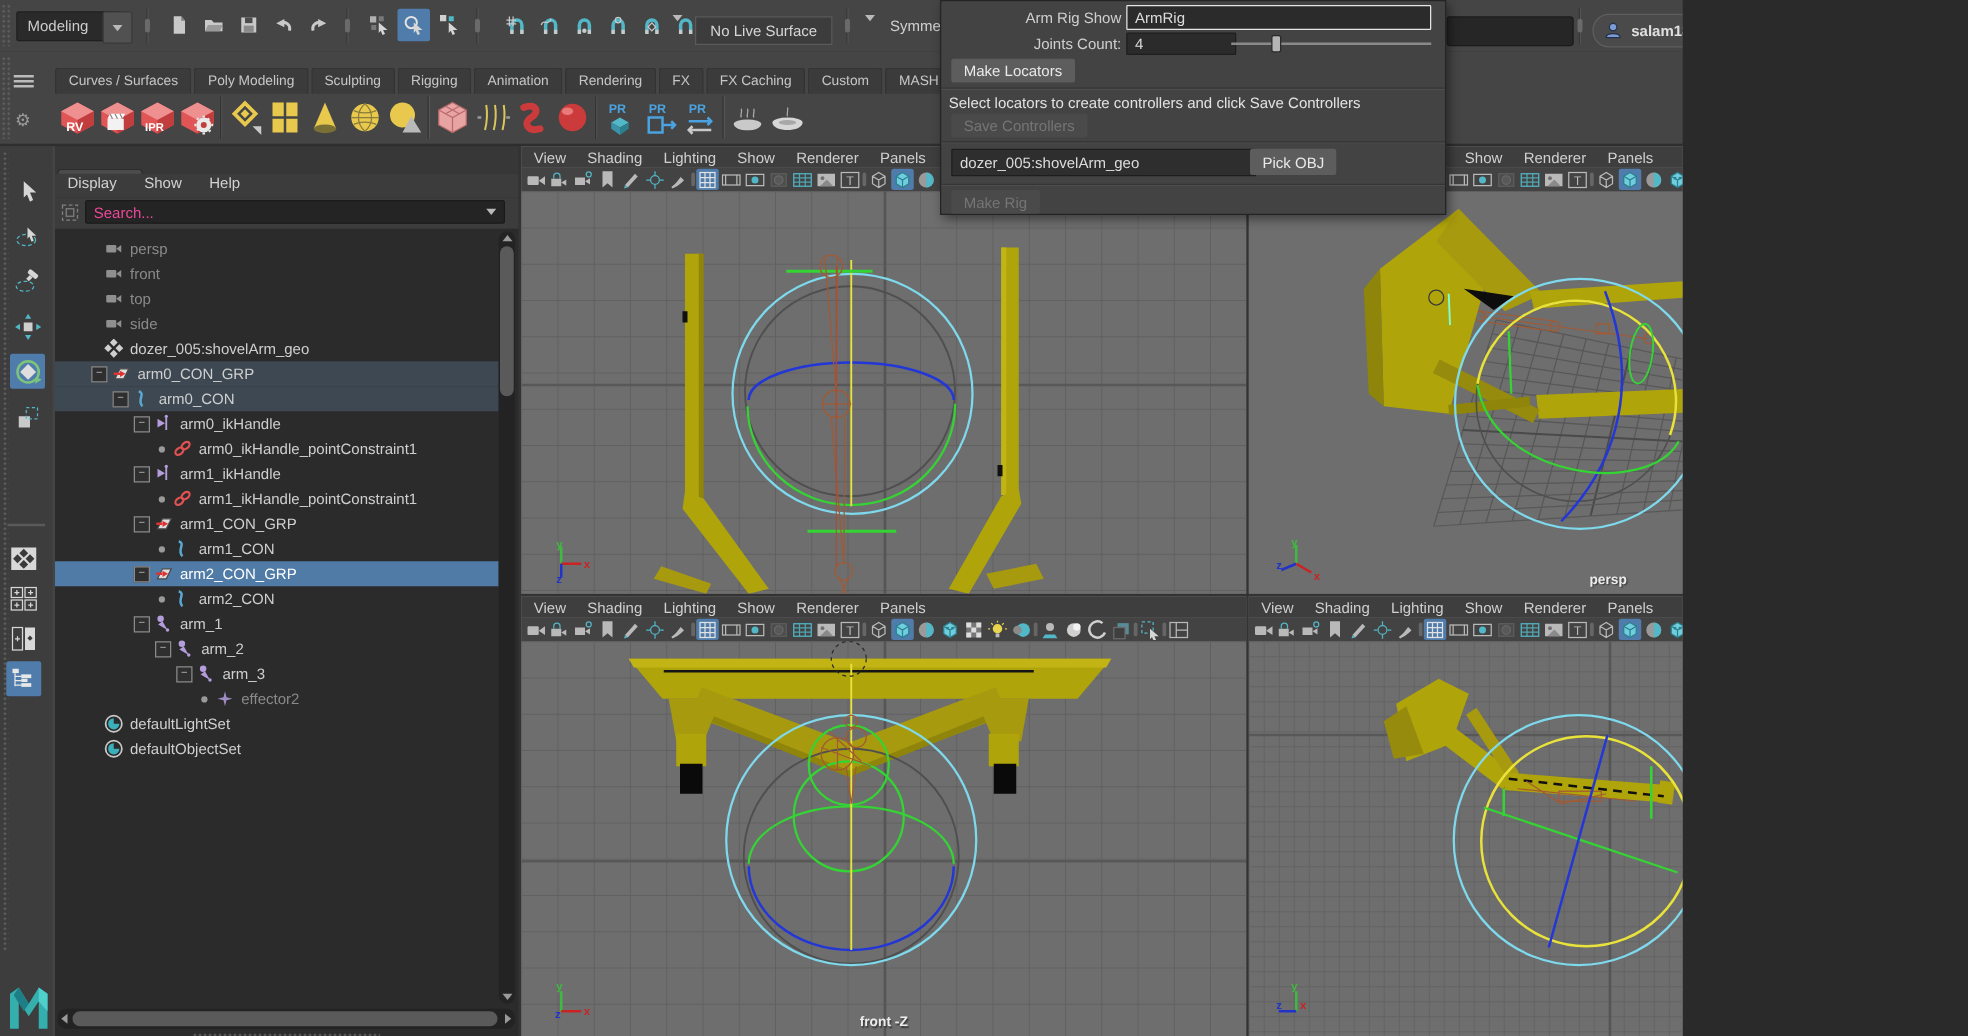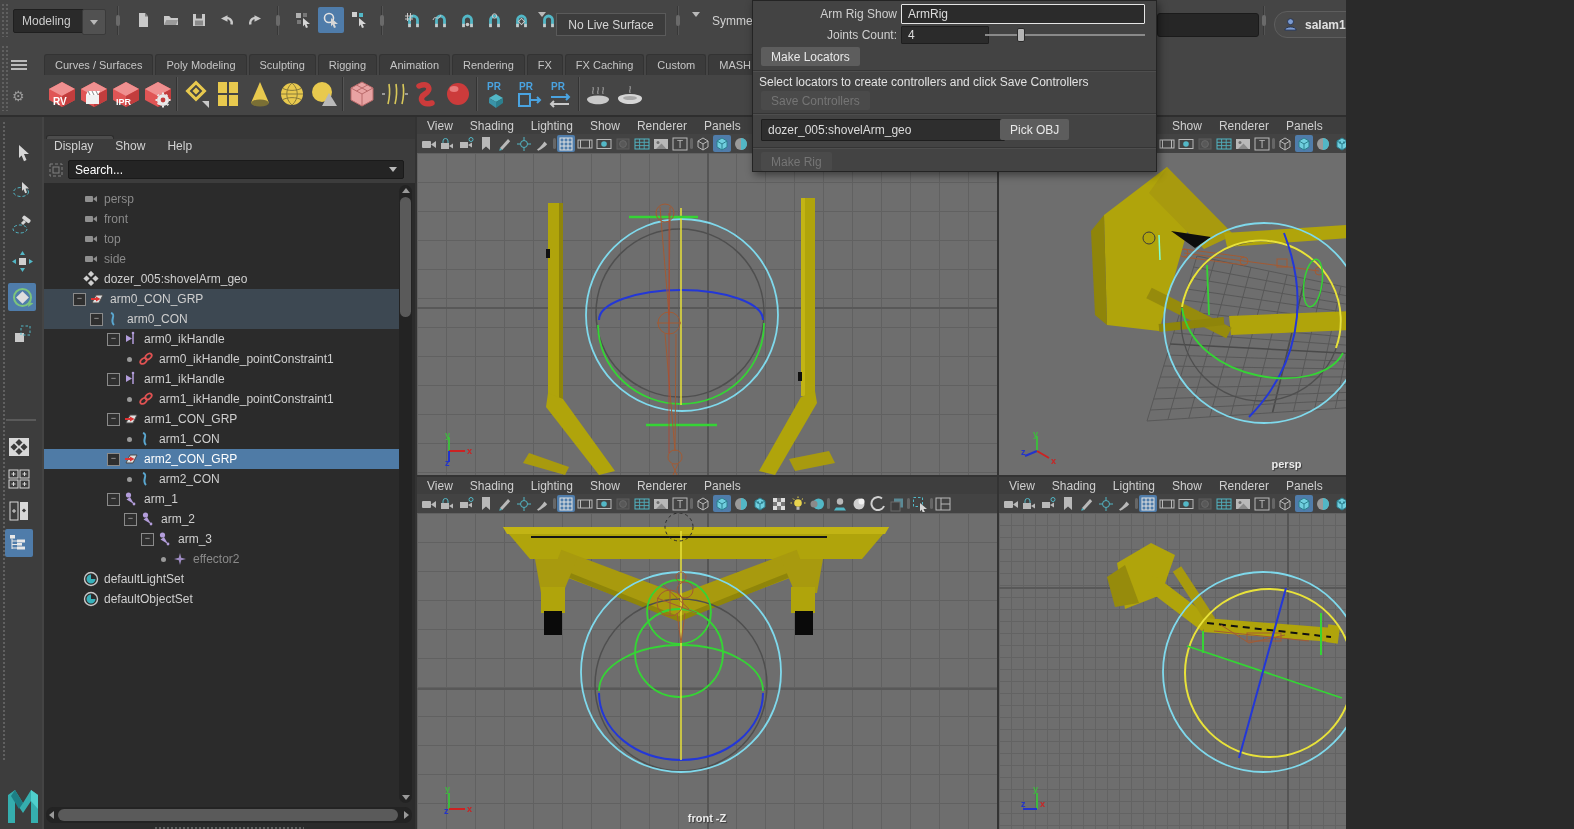--- a/index.html
+++ b/index.html
@@ -480,21 +480,21 @@
         <div style="color: rgb(210, 210, 210);">Display</div>
         <div style="color: rgb(210, 210, 210);">Show</div>
         <div style="color: rgb(210, 210, 210);">Help</div>
       </div>
     <div class="abs" style="left:0;top:41px;width:371px;height:25px;background:#3c3c3c">
       <svg class="abs" style="left:4px;top:4px" width="16" height="16" viewBox="0 0 16 16">
         <rect x="2" y="2" width="12" height="12" fill="none" stroke="#808080" stroke-dasharray="3 2"></rect>
         <rect x="5" y="5" width="6" height="6" fill="none" stroke="#808080"></rect>
       </svg>
       <div class="abs" style="left:24px;top:2px;width:336px;height:19px;background:#242424;border:1px solid #1a1a1a;border-radius:2px;display:flex;align-items:center;padding:0 6px;box-sizing:border-box">
-        <span style="color:#ffffff">Search...</span>
+        <span style="color:#ec4899">Search...</span>
         <span class="caret" style="margin-left:auto"></span>
       </div>
     </div>
     <div class="abs" id="ol-tree" style="left:0;top:66px;width:355px;height:620px;overflow:hidden;padding-top:6px;box-sizing:border-box">
         <div class="ol-row dim">
           <span style="width: 24px; flex: 0 0 auto;"></span>
           <span style="width: 12px; flex: 0 0 auto;"></span>
           <span class="oicon"><svg width="16" height="16" viewBox="0 0 16 16">
               <rect x="2" y="5" width="8" height="6" rx="1" fill="#8f8f8f"></rect>
               <polygon points="10,8 14,5 14,11" fill="#8f8f8f"></polygon>

